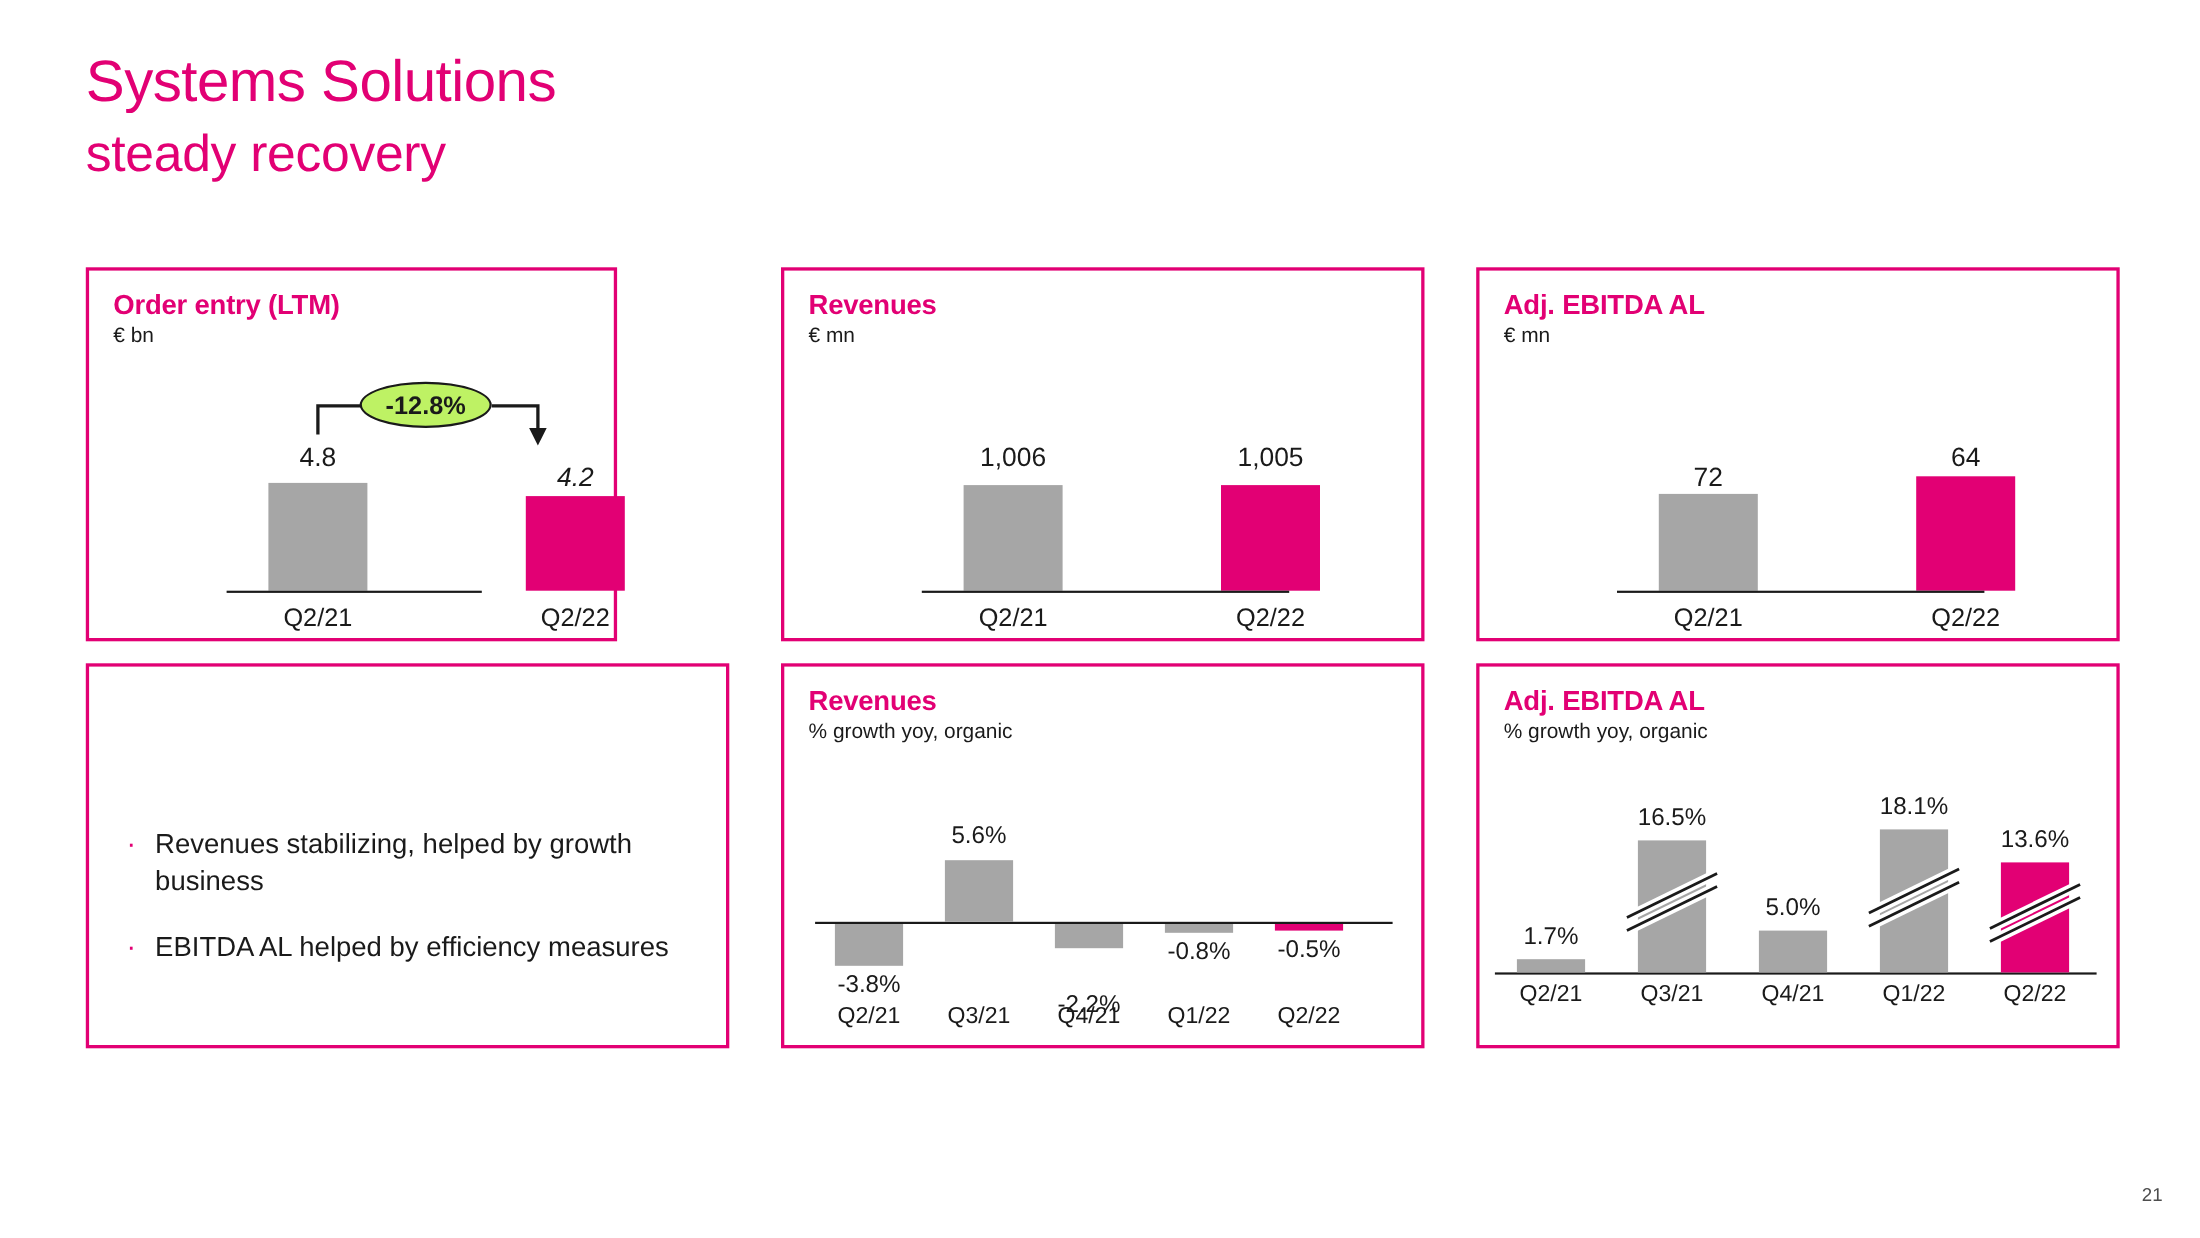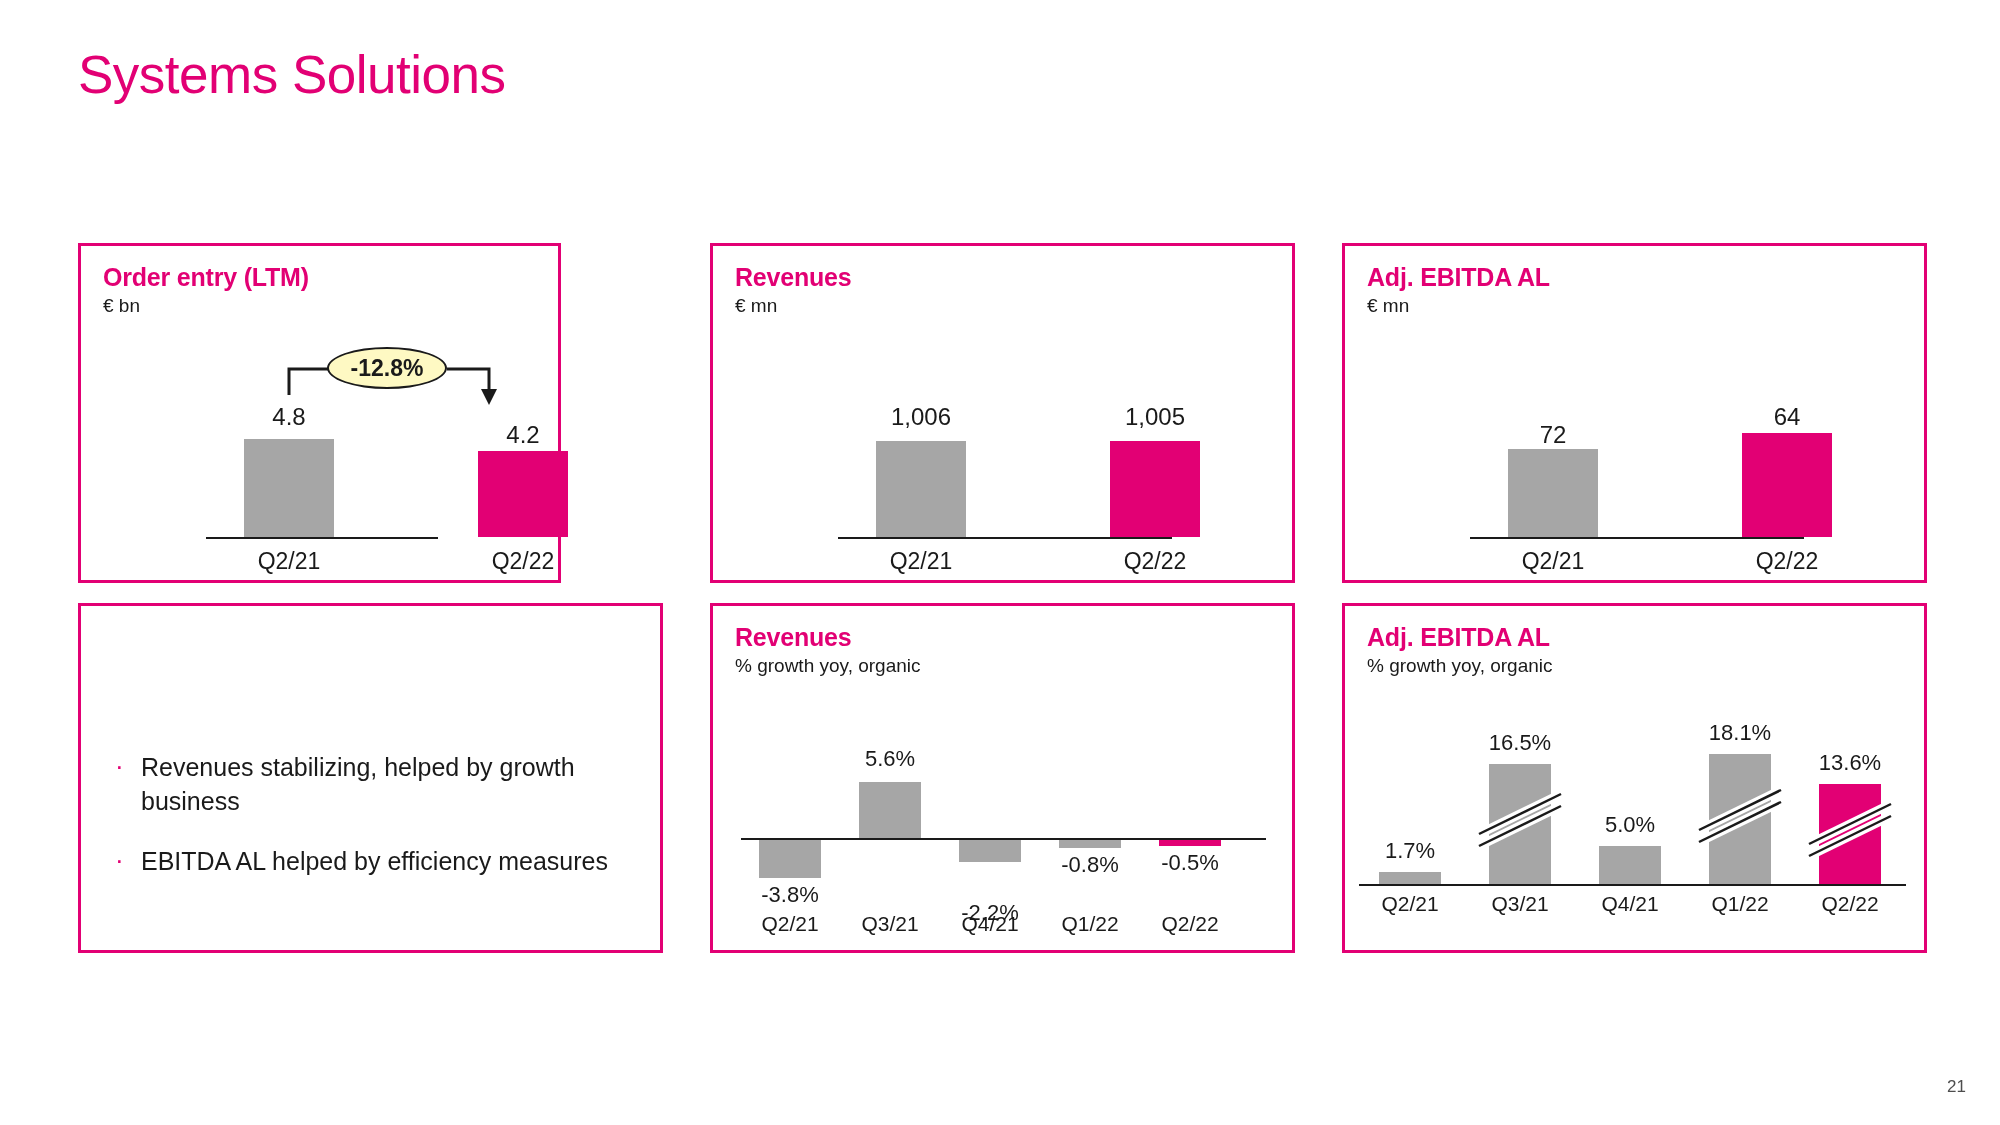--- a/index.html
+++ b/index.html
@@ -70,21 +70,21 @@
   }
   .cmp-cat1{left:128px;}
   .cmp-cat2{left:362px;}
 
   
   .callout{position:absolute;left:150px;top:6px;width:340px;height:60px;}
   .callout svg{position:absolute;left:0;top:0;}
   .callout-pill{
     position:absolute;left:96px;top:0px;
     width:120px;height:42px;border:2px solid #1a1a1a;border-radius:60px/21px;
-    background:#fef9c3;display:flex;align-items:center;justify-content:center;
+    background:#bef264;display:flex;align-items:center;justify-content:center;
     font-size:23px;font-weight:bold;color:#1a1a1a;box-sizing:border-box;
   }
 
   
   #bullet-list{position:absolute;left:34px;top:145px;right:28px;}
   .bullet-row{display:flex;align-items:flex-start;margin-bottom:26px;}
   .bullet-dot{
     color:#e20074;font-size:26px;line-height:1;width:26px;flex:0 0 26px;
     padding-top:2px;
   }
@@ -111,20 +111,21 @@
   #page-number{
     position:absolute;right:34px;bottom:28px;
     font-size:17px;color:#4d4d4d;
   }
 </style>
 </head>
 <body>
 
 <div id="title-block">
   <div id="slide-title">Systems Solutions</div>
+  <div id="slide-subtitle">steady recovery</div>
 </div>
 
 <div class="panel" id="panel-order">
   <div class="panel-head">
     <div class="panel-title">Order entry (LTM)</div>
     <div class="panel-unit">€ bn</div>
   </div>
 
   <div class="cmp-chart">
     <div class="cmp-inner">
@@ -132,21 +133,21 @@
       <div class="callout">
         <svg width="340" height="64" viewBox="0 0 340 64">
           <path d="M58 48 L58 22 L100 22" fill="none" stroke="#1a1a1a" stroke-width="3"></path>
           <path d="M216 22 L258 22 L258 44" fill="none" stroke="#1a1a1a" stroke-width="3"></path>
           <path d="M258 58 L250 42 L266 42 Z" fill="#1a1a1a"></path>
         </svg>
         <div class="callout-pill">-12.8%</div>
       </div>
 
       <div class="cmp-vallabel" style="left:148px;top:62px;">4.8</div>
-      <div class="cmp-vallabel" style="left:382px;top:80px;">4.2</div>
+      <div class="cmp-vallabel" style="left:382px;top:80px;font-style:italic;">4.2</div>
 
       <div class="cmp-bar b1" style="height:98px;"></div>
       <div class="cmp-bar b2" style="height:86px;"></div>
       <div class="cmp-baseline"></div>
       <div class="cmp-catlabel cmp-cat1">Q2/21</div>
       <div class="cmp-catlabel cmp-cat2">Q2/22</div>
     </div>
   </div>
 </div>
 

